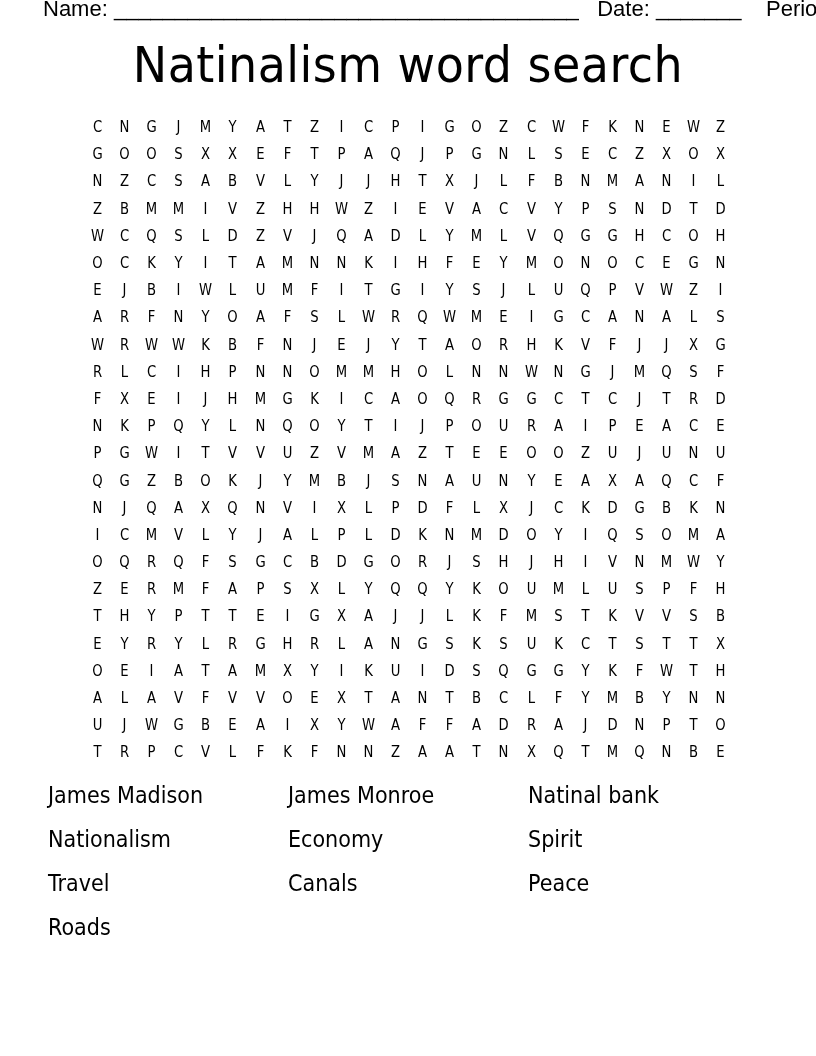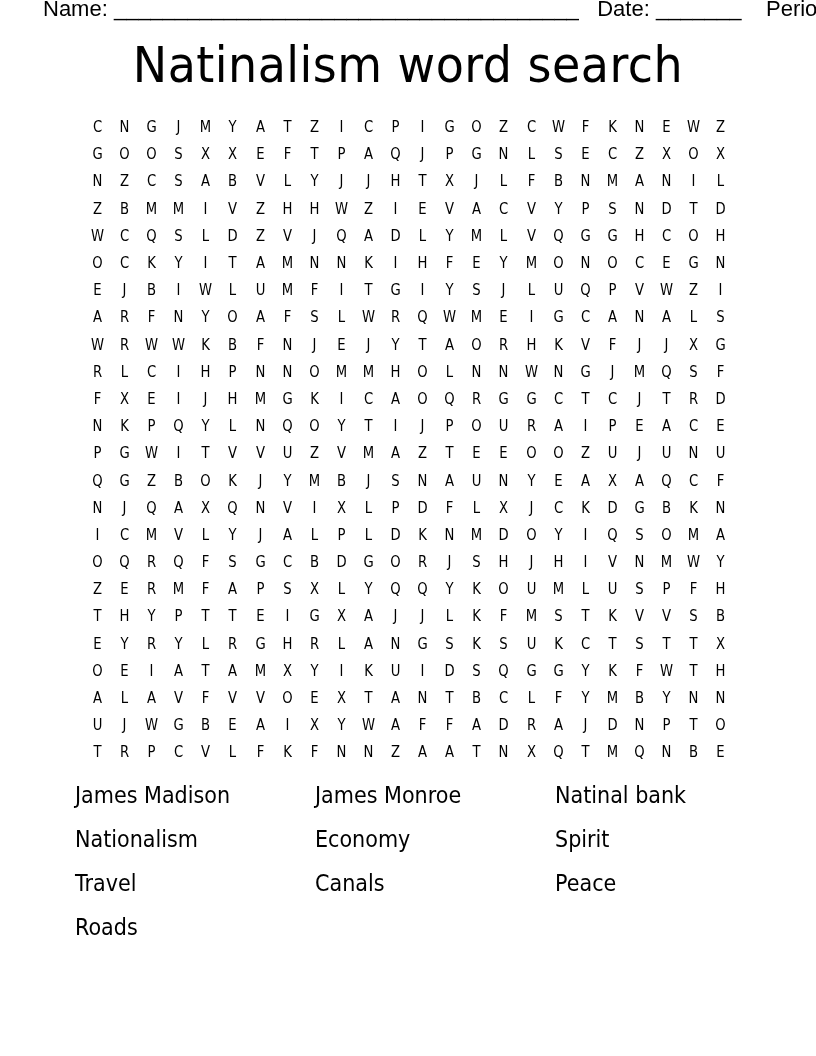--- a/index.html
+++ b/index.html
@@ -2,21 +2,21 @@
 <html><head>
 <meta charset="utf-8">
 <style>
   html, body { margin:0; padding:0; background:#ffffff; }
   body { width:816px; height:1056px; position:relative; overflow:hidden; color:#000; }
   .header { position:absolute; top:0; left:43px; font-family:Liberation Sans, sans-serif; font-size:22px; line-height:18px; white-space:pre; }
   .title { position:absolute; top:36px; left:0; width:816px; text-align:center; font-family:"DejaVu Sans", sans-serif; font-size:50px; line-height:58px; letter-spacing:0.5px; transform:scaleX(0.92); }
   .grid { position:absolute; top:114px; left:84px; }
   .row { display:flex; height:27.2px; align-items:center; }
   .cell { width:27.1px; text-align:center; font-family:"DejaVu Sans", sans-serif; font-size:15px; line-height:27px; transform:scaleX(0.88); }
-  .words { position:absolute; top:780px; left:48px; width:720px; display:grid; grid-template-columns:240px 240px 240px; row-gap:14px;margin-left:27px; }
+  .words { position:absolute; top:780px; left:48px; width:720px; display:grid; grid-template-columns:240px 240px 240px; row-gap:14px; }
   .word { font-family:"DejaVu Sans", sans-serif; font-size:23px; line-height:30px; transform:scaleX(0.9); transform-origin:left center; white-space:nowrap; }
 </style>
 </head>
 <body>
 
 <div class="header"><span>Name: ______________________________________</span>   <span>Date: _______</span>    <span>Period: _______</span></div>
 
 <div class="title">Natinalism word search</div>
 
 <div class="grid" id="grid">

